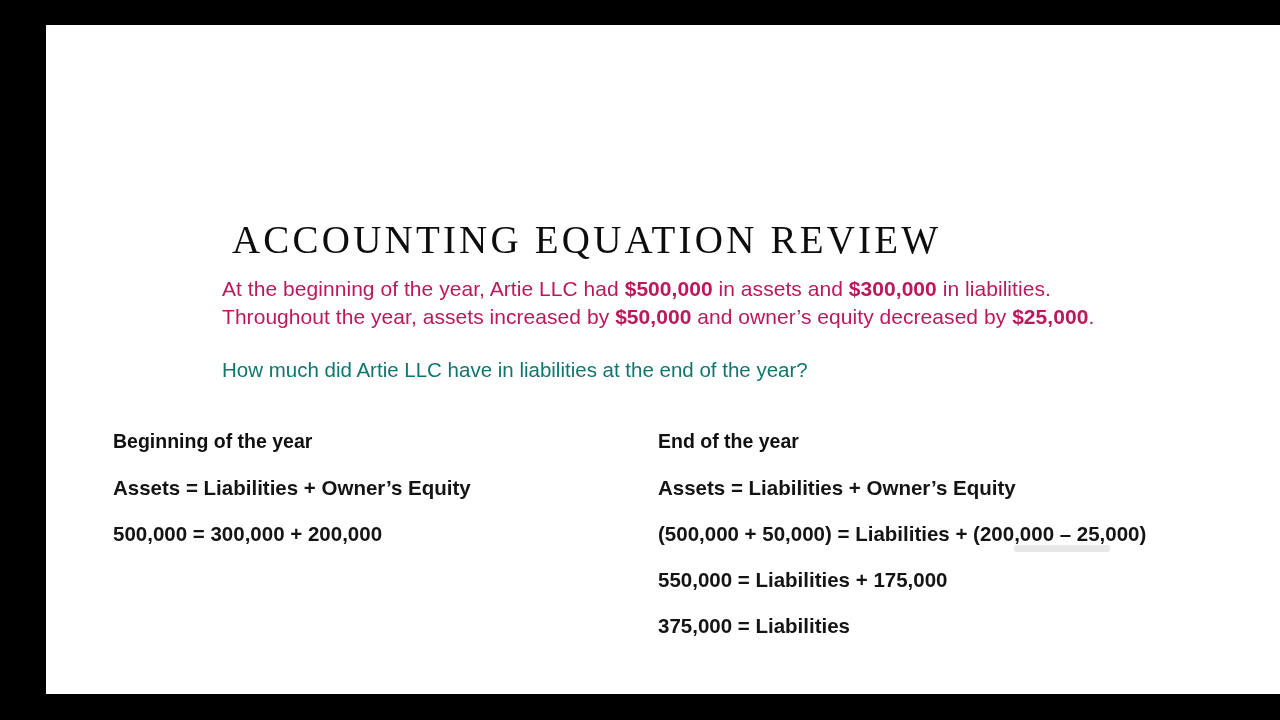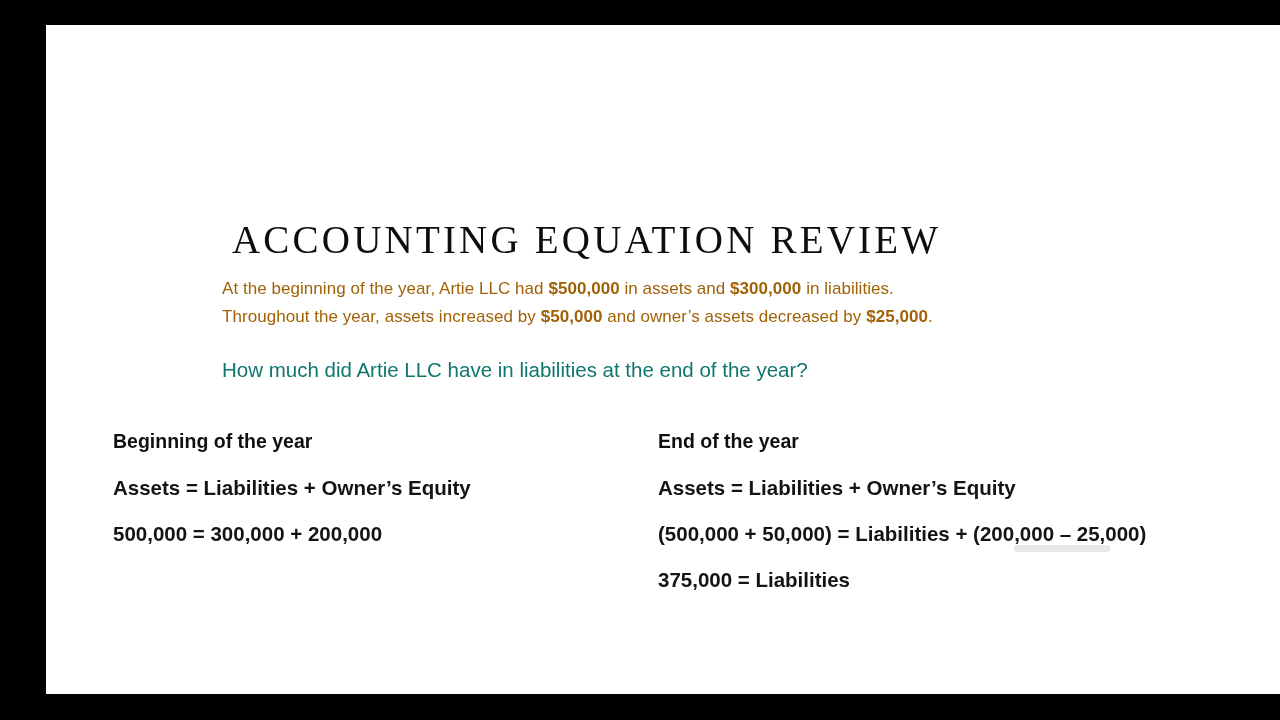--- a/index.html
+++ b/index.html
@@ -42,22 +42,22 @@
     color: #0d0d0d;
     white-space: nowrap;
     line-height: 1.1;
   }
 
   #prompt-block {
     position: absolute;
     left: 176px;
     top: 250px;
     width: 920px;
-    font-size: 17px;
-    color: #a16207;
+    font-size: 21px;
+    color: #be185d;
     line-height: 27.5px;
     letter-spacing: 0.05px;
   }
 
   #prompt-block .line {
     white-space: nowrap;
   }
 
   #prompt-block b {
     font-weight: 700;
@@ -118,34 +118,35 @@
 <body>
 
 <div id="slide-frame">
 
   <div id="slide">
 
     <h1 id="slide-title">ACCOUNTING EQUATION REVIEW</h1>
 
     <div id="prompt-block">
       <div class="line"><span>At the beginning of the year,  Artie LLC had </span><b>$500,000</b><span> in assets and </span><b>$300,000</b><span> in liabilities.</span></div>
-      <div class="line"><span>Throughout the year, assets increased by </span><b>$50,000</b><span> and owner’s assets decreased by </span><b>$25,000</b><span>.</span></div>
+      <div class="line"><span>Throughout the year, assets increased by </span><b>$50,000</b><span> and owner’s equity decreased by </span><b>$25,000</b><span>.</span></div>
     </div>
 
     <div id="question-line">How much did Artie LLC have in liabilities at the end of the year?</div>
 
     <div class="work-column" id="column-beginning">
       <div class="column-heading">Beginning of the year</div>
       <div class="equation-line">Assets = Liabilities + Owner’s Equity</div>
       <div class="equation-line">500,000 = 300,000 + 200,000</div>
     </div>
 
     <div class="work-column" id="column-end">
       <div class="column-heading">End of the year</div>
       <div class="equation-line">Assets = Liabilities + Owner’s Equity</div>
       <div class="equation-line">(500,000 + 50,000) = Liabilities + (200,000 – 25,000)</div>
+      <div class="equation-line">550,000 = Liabilities + 175,000</div>
       <div class="equation-line">375,000 = Liabilities</div>
     </div>
 
     <div class="smudge"></div>
 
   </div>
 </div>
 
 </body></html>

